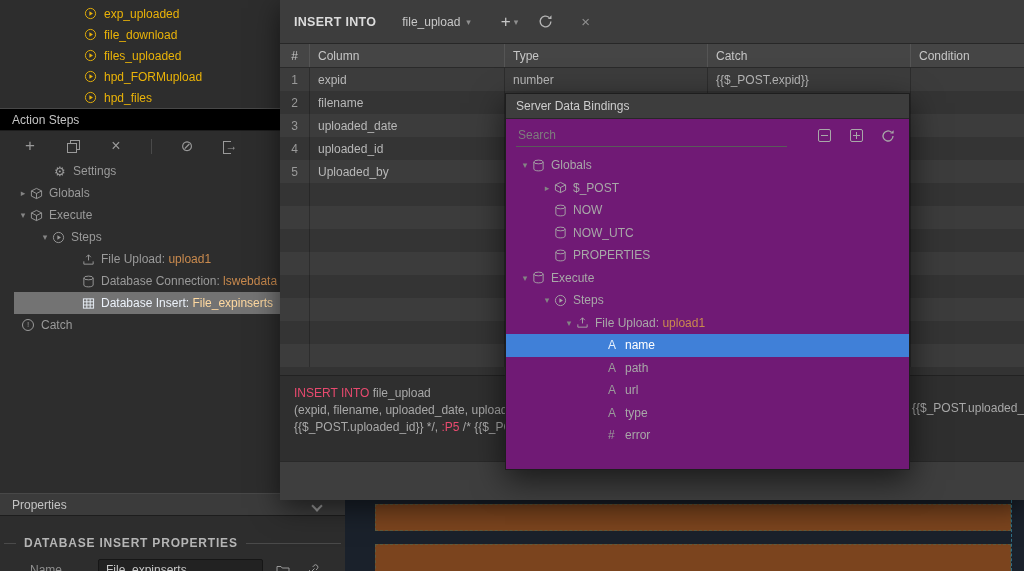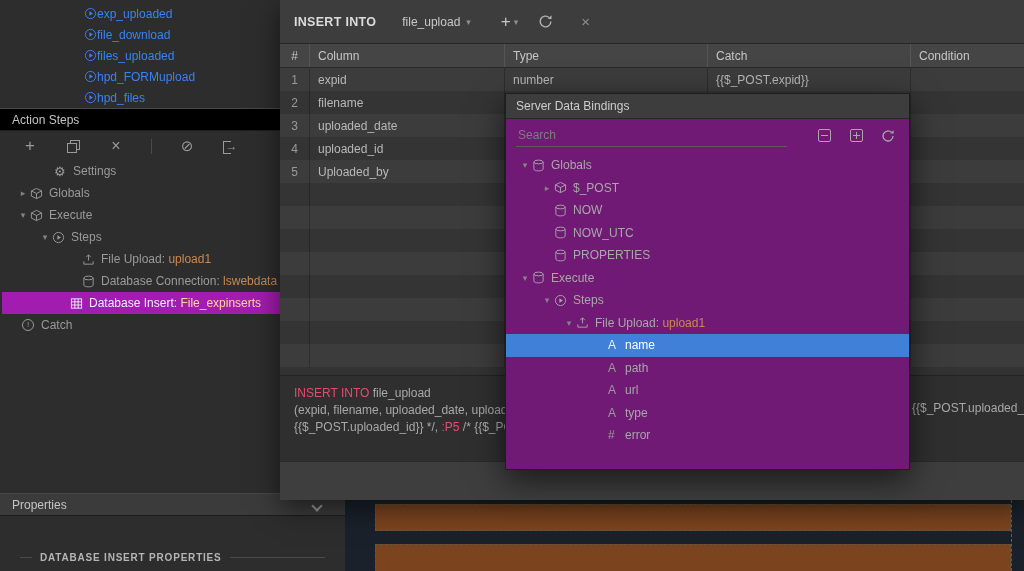--- a/index.html
+++ b/index.html
@@ -3,53 +3,53 @@
 <meta charset="utf-8">
 <style>
   *{margin:0;padding:0;box-sizing:border-box}
   html,body{width:1024px;height:571px}
   body{position:relative;overflow:hidden;background:#20262e;font-family:"Liberation Sans",sans-serif;font-size:12px;color:#a8a8a8}
   svg{display:block}
 
   
   .left-panel{position:absolute;left:0;top:0;width:345px;height:571px;background:#2d2d2d;z-index:1}
   .explorer{position:absolute;left:0;top:0;right:0;padding-top:3px}
-  .exp-row{height:21px;display:flex;align-items:center;padding-left:84px;color:#3b82f6;gap:0;cursor:default}
+  .exp-row{height:21px;display:flex;align-items:center;padding-left:84px;color:#eab308;gap:7px;cursor:default}
   .panel-header{position:absolute;left:0;top:108px;right:0;height:23px;background:#000000;border-top:1px solid #484848;border-bottom:1px solid #1d1d1d;display:flex;align-items:center;padding:0 12px;color:#c3c3c3}
   .toolbar{position:absolute;left:0;top:132px;right:0;height:28px;display:flex;align-items:center;padding-left:22px;gap:27px;color:#9a9a9a}
   .tbtn{display:flex;align-items:center;justify-content:center;min-width:16px;height:18px;cursor:pointer}
   .glyph-plus::before{content:"+";font-size:17px;line-height:16px}
   .glyph-x::before{content:"\00d7";font-size:16px;line-height:16px}
   .glyph-ban::before{content:"\2298";font-size:15px;line-height:16px}
   .icon-copy{position:relative;width:13px;height:13px}
   .icon-copy::before{content:"";position:absolute;right:0;top:0;width:8px;height:8px;border:1px solid currentColor}
   .icon-copy::after{content:"";position:absolute;left:0;bottom:0;width:8px;height:8px;border:1px solid currentColor;background:#2d2d2d}
   .icon-export{position:relative;width:15px;height:13px}
   .icon-export::before{content:"";position:absolute;left:0;top:1px;width:7px;height:11px;border:1px solid currentColor;border-right:0}
   .icon-export::after{content:"\2192";position:absolute;left:3px;top:-1px;font-size:12px;line-height:14px}
   .tb-div{width:1px;height:15px;background:#4a4a4a}
 
   .as-tree{position:absolute;left:0;top:160px;right:0}
   .as-row{height:22px;display:flex;align-items:center;color:#9a9a9a;cursor:default;white-space:nowrap}
-  .as-row.selected{background:#a21caf;color:#ecf2fa;margin-left:2px}
+  .as-row.selected{background:#737373;color:#ecf2fa;margin-left:14px}
   .as-row.selected .val{color:#ffd9a0}
   .ar{flex:0 0 14px;text-align:center;font-size:9px;color:#848484}
   .ar.c::before{content:"\25b8"}
   .ar.e::before{content:"\25be"}
   .ic{flex:0 0 19px;display:flex;align-items:center}
   .gear::before{content:"\2699";font-size:13px;line-height:13px}
   .icon-catch{width:12px;height:12px;border:1px solid currentColor;border-radius:50%;display:flex;align-items:center;justify-content:center;font-size:8px;line-height:8px}
   .icon-catch::before{content:"!"}
   .val{color:#c98a4e}
   .lb{white-space:pre}
 
   .props-header{position:absolute;left:0;top:493px;right:0;height:23px;background:#3b3b3b;border-top:1px solid #484848;border-bottom:1px solid #1d1d1d;display:flex;align-items:center;padding:0 12px;color:#c3c3c3}
   .chev-down{position:absolute;right:24px;top:8px;width:8px;height:8px;border-left:2px solid #9a9a9a;border-bottom:2px solid #9a9a9a;transform:rotate(-45deg)}
   .props-body{position:absolute;left:0;top:516px;right:0;bottom:0}
-  .sec-row{display:flex;align-items:center;gap:8px;padding:0 20px;margin-top:36px;color:#b5b5b5;font-size:10px;letter-spacing:.8px;font-weight:bold}
+  .sec-row{display:flex;align-items:center;gap:8px;padding:0 4px;margin-top:20px;color:#b5b5b5;font-size:12px;letter-spacing:.8px;font-weight:bold}
   .rule{height:1px;background:#4a4a4a}
   .rule.pre{width:12px}
   .rule.post{flex:1}
   .name-row{display:flex;align-items:center;margin-top:9px;padding-left:30px;gap:10px}
   .name-row .flabel{width:58px;color:#8f8f8f}
   .name-input{width:165px;height:21px;background:#222;border:1px solid #161616;border-radius:2px;color:#c8c8c8;padding:2px 7px;font-family:"Liberation Sans",sans-serif;font-size:12px;outline:none}
   .mini-btn{display:flex;align-items:center;justify-content:center;width:20px;height:20px;color:#9a9a9a;cursor:pointer}
 
   
   .stage{position:absolute;left:345px;top:500px;width:679px;height:71px;background:#1a212b;z-index:0}

